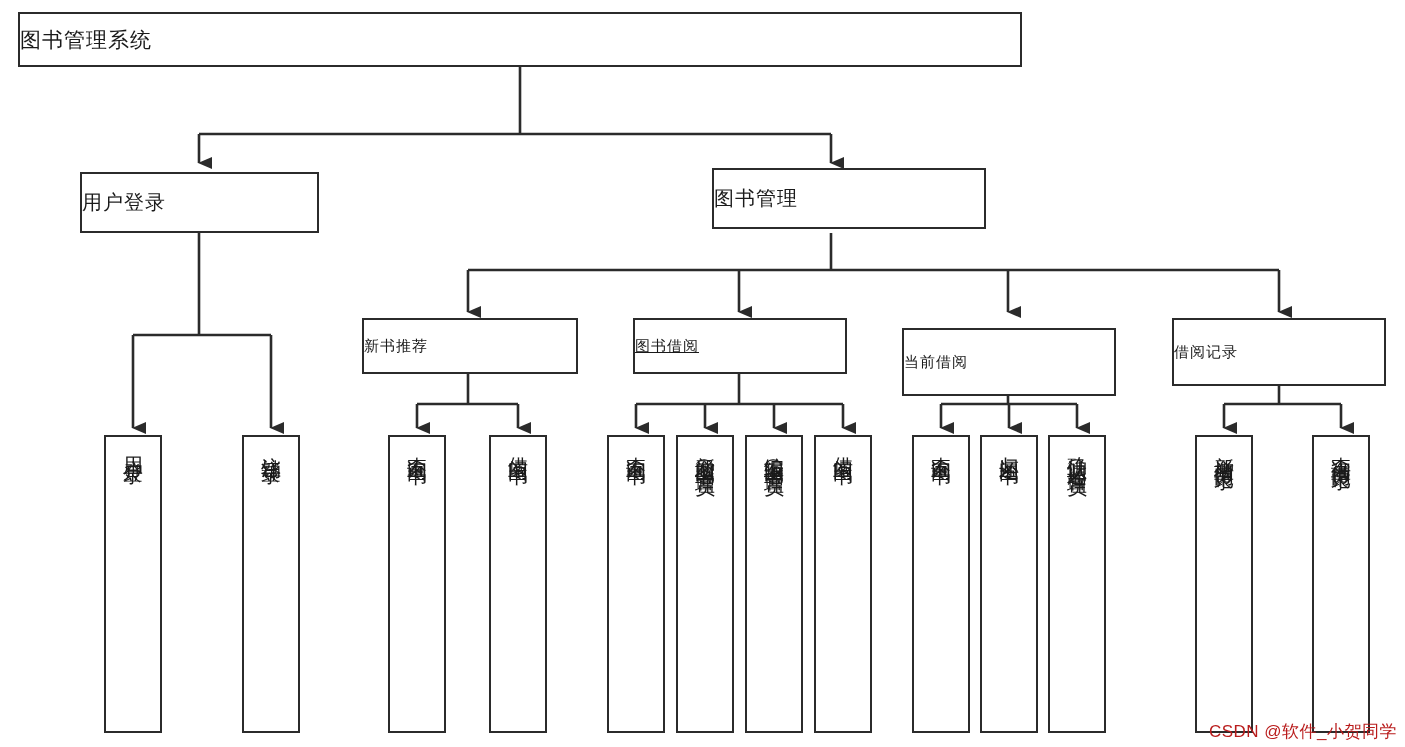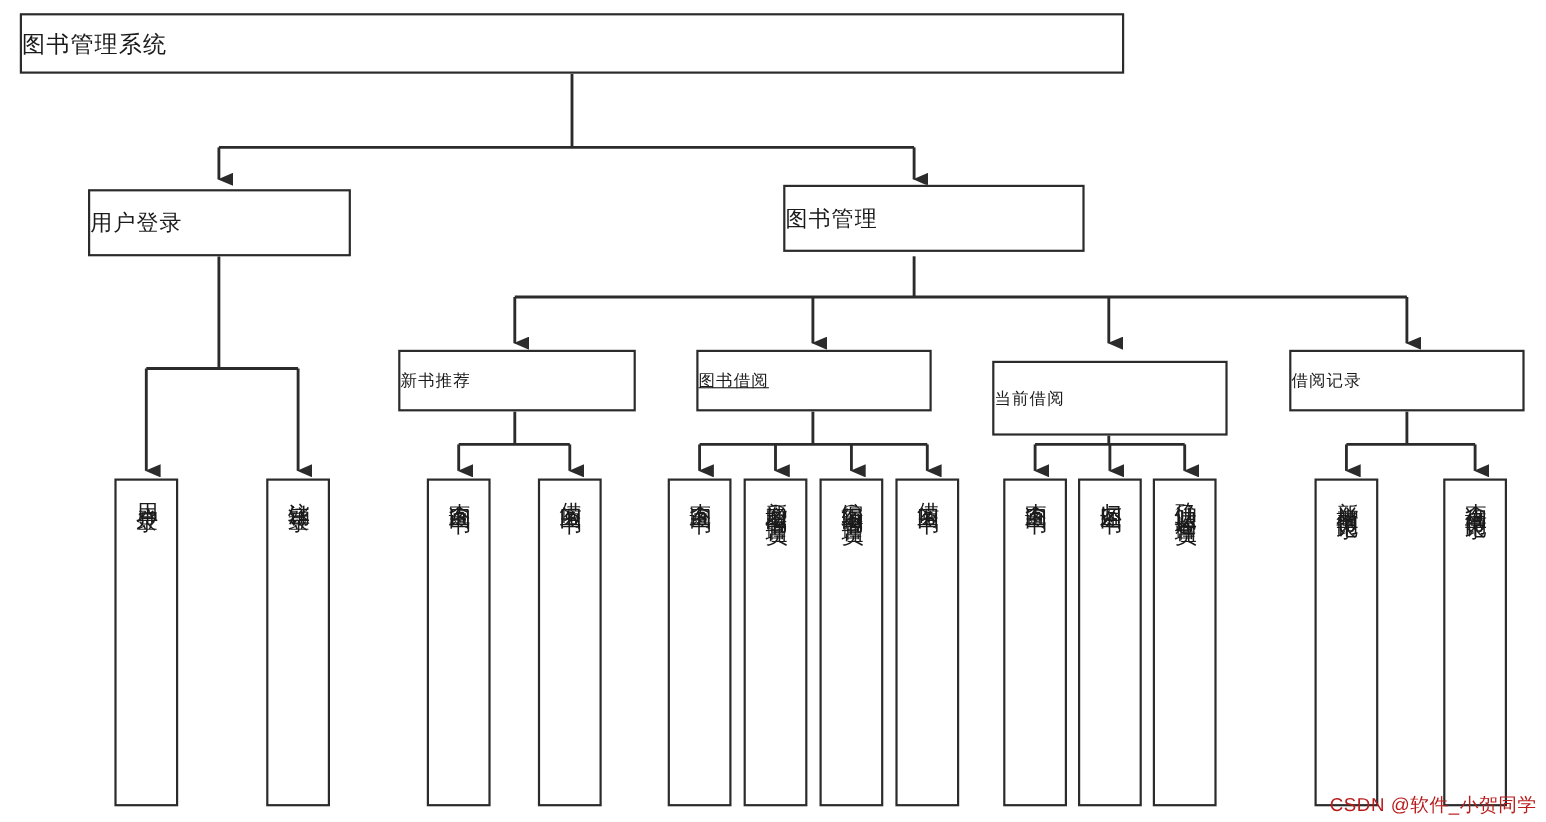--- a/index.html
+++ b/index.html
@@ -147,21 +147,21 @@
   </div>
 
   <div class="node lvl2" style="left:633px; top:318px; width:214px; height:56px;text-decoration:underline;">
     <span class="htext">图书借阅</span>
   </div>
 
   <div class="node lvl2" style="left:902px; top:328px; width:214px; height:68px;">
     <span class="htext">当前借阅</span>
   </div>
 
-  <div class="node lvl2" style="left:1172px; top:318px; width:214px; height:56px;">
+  <div class="node lvl2" style="left:1172px; top:318px; width:214px; height:68px;">
     <span class="htext">借阅记录</span>
   </div>
 
   <div class="node leaf" style="left:104px; top:435px; width:58px; height:298px;">
     <span class="vtext">用户登录</span>
   </div>
   <div class="node leaf" style="left:242px; top:435px; width:58px; height:298px;">
     <span class="vtext">注销登录</span>
   </div>
 

